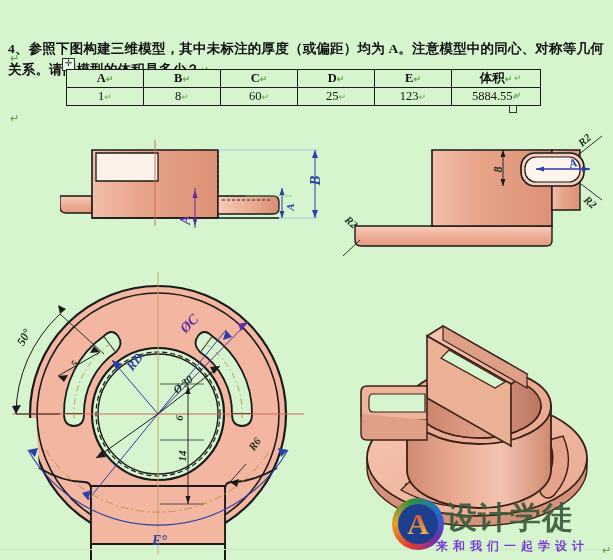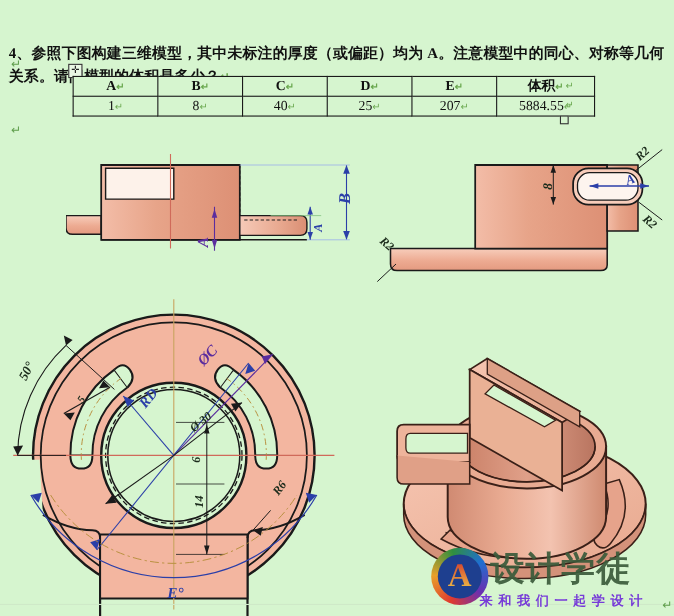--- a/index.html
+++ b/index.html
@@ -119,23 +119,23 @@
         <td><span>A</span><span class="cell-mark">↵</span></td>
         <td><span>B</span><span class="cell-mark">↵</span></td>
         <td><span>C</span><span class="cell-mark">↵</span></td>
         <td><span>D</span><span class="cell-mark">↵</span></td>
         <td><span>E</span><span class="cell-mark">↵</span></td>
         <td class="vol"><span>体积</span><span class="cell-mark">↵</span></td>
       </tr>
       <tr>
         <td><span>1</span><span class="cell-mark">↵</span></td>
         <td><span>8</span><span class="cell-mark">↵</span></td>
-        <td><span>40</span><span class="cell-mark">↵</span></td>
+        <td><span>60</span><span class="cell-mark">↵</span></td>
         <td><span>25</span><span class="cell-mark">↵</span></td>
-        <td><span>207</span><span class="cell-mark">↵</span></td>
+        <td><span>123</span><span class="cell-mark">↵</span></td>
         <td class="vol"><span>5884.55</span><span class="cell-mark">↵</span></td>
       </tr>
     </tbody>
       </table>
     <div class="tbl-side-mark" style="top:15px;">↵</div>
     <div class="tbl-side-mark" style="top:32px;">↵</div>
     <div class="tbl-end"></div>
   </div>
 
   <svg class="dwg" style="left:60px;top:128px;" width="280" height="132">

